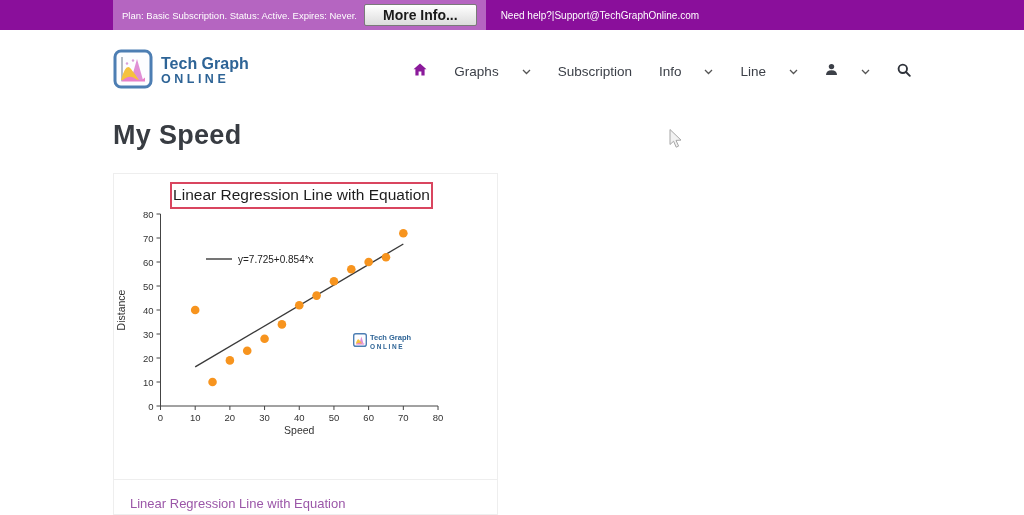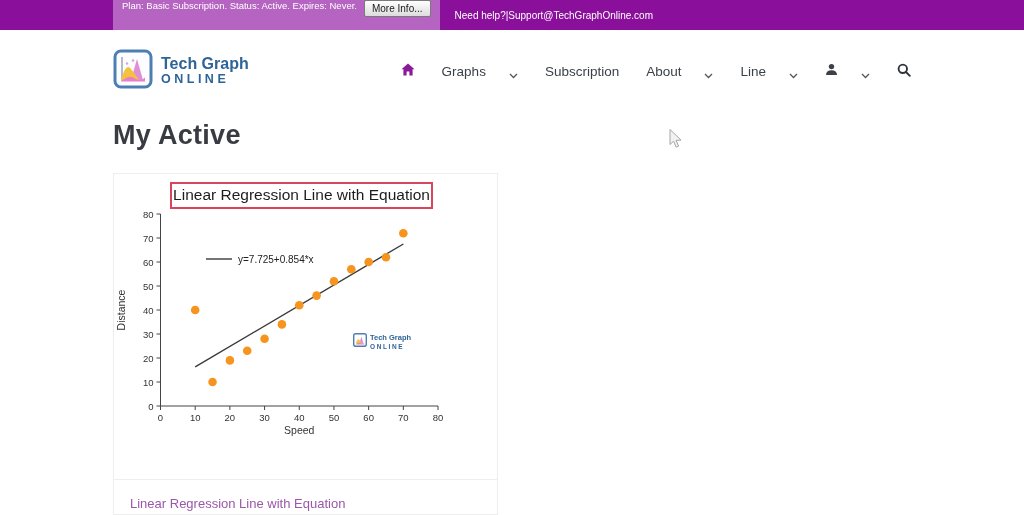--- a/index.html
+++ b/index.html
@@ -7,39 +7,39 @@
   body {
     position:relative; overflow:hidden; background:#ffffff;
     font-family:"Liberation Sans", sans-serif; color:#3c4048;
   }
   .container { width:798px; margin:0 auto; }
 
   
   .topbar { height:30px; background:#8A0F9B; }
   .topbar-inner { display:flex; align-items:center; height:100%; }
   .plan-box {
-    background:#B565C1; height:100%; display:flex; align-items:flex-start;
+    background:#B565C1; height:100%; display:flex; align-items:center;
     gap:7px; padding:0 9px; color:#ffffff; font-size:9.5px; white-space:nowrap;
   }
   .more-info {
-    font-size:10px; padding:2px 7px; background:linear-gradient(#ffffff,#dcdcdc);
+    font-size:14px; padding:2px 18px; background:linear-gradient(#ffffff,#dcdcdc);
     border:1px solid #7a7a7a; border-radius:2px; color:#1a1a1a; cursor:pointer;
-    font-family:"Liberation Sans", sans-serif; white-space:nowrap;
+    font-family:"Liberation Sans", sans-serif; white-space:nowrap;font-weight:bold;
   }
   .help-area { margin-left:15px; color:#ffffff; font-size:10px; display:flex; align-items:center; white-space:nowrap; }
   .help-area a { color:#ffffff; text-decoration:none; }
 
   
   .header { display:flex; align-items:center; justify-content:space-between; padding:19px 0 0; }
   .logo { display:flex; align-items:center; gap:8px; cursor:pointer; }
   .logo-text { display:flex; flex-direction:column; line-height:1.1; color:#2E6496; }
   .logo-line1 { font-size:16px; font-weight:bold; }
   .logo-line2 { font-size:12.5px; font-weight:bold; letter-spacing:3.5px; }
   .nav { display:flex; align-items:center; gap:27px; font-size:13.5px; color:#3c4048; }
-  .nav-item { display:flex; align-items:flex-end; gap:23px; cursor:pointer; text-decoration:none; color:#3c4048; }
+  .nav-item { display:flex; align-items:center; gap:23px; cursor:pointer; text-decoration:none; color:#3c4048; }
   .chev { display:inline-flex; margin-top:2px; }
 
   
   .page-title { margin-top:27px; font-size:27px; font-weight:600; color:#383c42; letter-spacing:0.3px; }
   .card {
     margin-top:22px; width:385px; height:342px; background:#ffffff;
     border:1px solid #eeeeee; position:relative;
   }
   .chart { position:relative; height:305px; }
   .chart-title {
@@ -107,21 +107,21 @@
         <span class="chev">
           <svg width="9" height="6" viewBox="0 0 9 6">
               <polyline points="1,1 4.5,4.5 8,1" fill="none" stroke="#555" stroke-width="1.3"></polyline>
             </svg>
         </span>
       </a>
       <a class="nav-item" href="#">
         <span>Subscription</span>
       </a>
       <a class="nav-item" href="#">
-        <span>About</span>
+        <span>Info</span>
         <span class="chev">
           <svg width="9" height="6" viewBox="0 0 9 6">
               <polyline points="1,1 4.5,4.5 8,1" fill="none" stroke="#555" stroke-width="1.3"></polyline>
             </svg>
         </span>
       </a>
       <a class="nav-item" href="#">
         <span>Line</span>
         <span class="chev">
           <svg width="9" height="6" viewBox="0 0 9 6">
@@ -146,21 +146,21 @@
         <span>
           <svg width="14" height="14" viewBox="0 0 14 14">
             <circle cx="5.8" cy="5.8" r="4.2" fill="none" stroke="#2f333b" stroke-width="1.9"></circle>
             <line x1="9" y1="9" x2="12.8" y2="12.8" stroke="#2f333b" stroke-width="1.9" stroke-linecap="round"></line>
           </svg>
         </span>
       </a>
     </nav>
   </div>
 
-  <h1 class="page-title">My Active</h1>
+  <h1 class="page-title">My Speed</h1>
 
   <div class="card">
     <div class="chart">
       <svg id="chart-svg" width="385" height="305">
           <line x1="46.5" y1="232" x2="324.02" y2="232" stroke="#444" stroke-width="1"></line>
           <line x1="46.5" y1="232" x2="46.5" y2="40" stroke="#444" stroke-width="1"></line>
           <line x1="46.5" y1="232" x2="46.5" y2="236" stroke="#444" stroke-width="1"></line>
           <text x="46.5" y="247" text-anchor="middle" font-size="9.5" fill="#333" font-family="Liberation Sans, sans-serif">0</text>
           <line x1="81.19" y1="232" x2="81.19" y2="236" stroke="#444" stroke-width="1"></line>
           <text x="81.19" y="247" text-anchor="middle" font-size="9.5" fill="#333" font-family="Liberation Sans, sans-serif">10</text>

